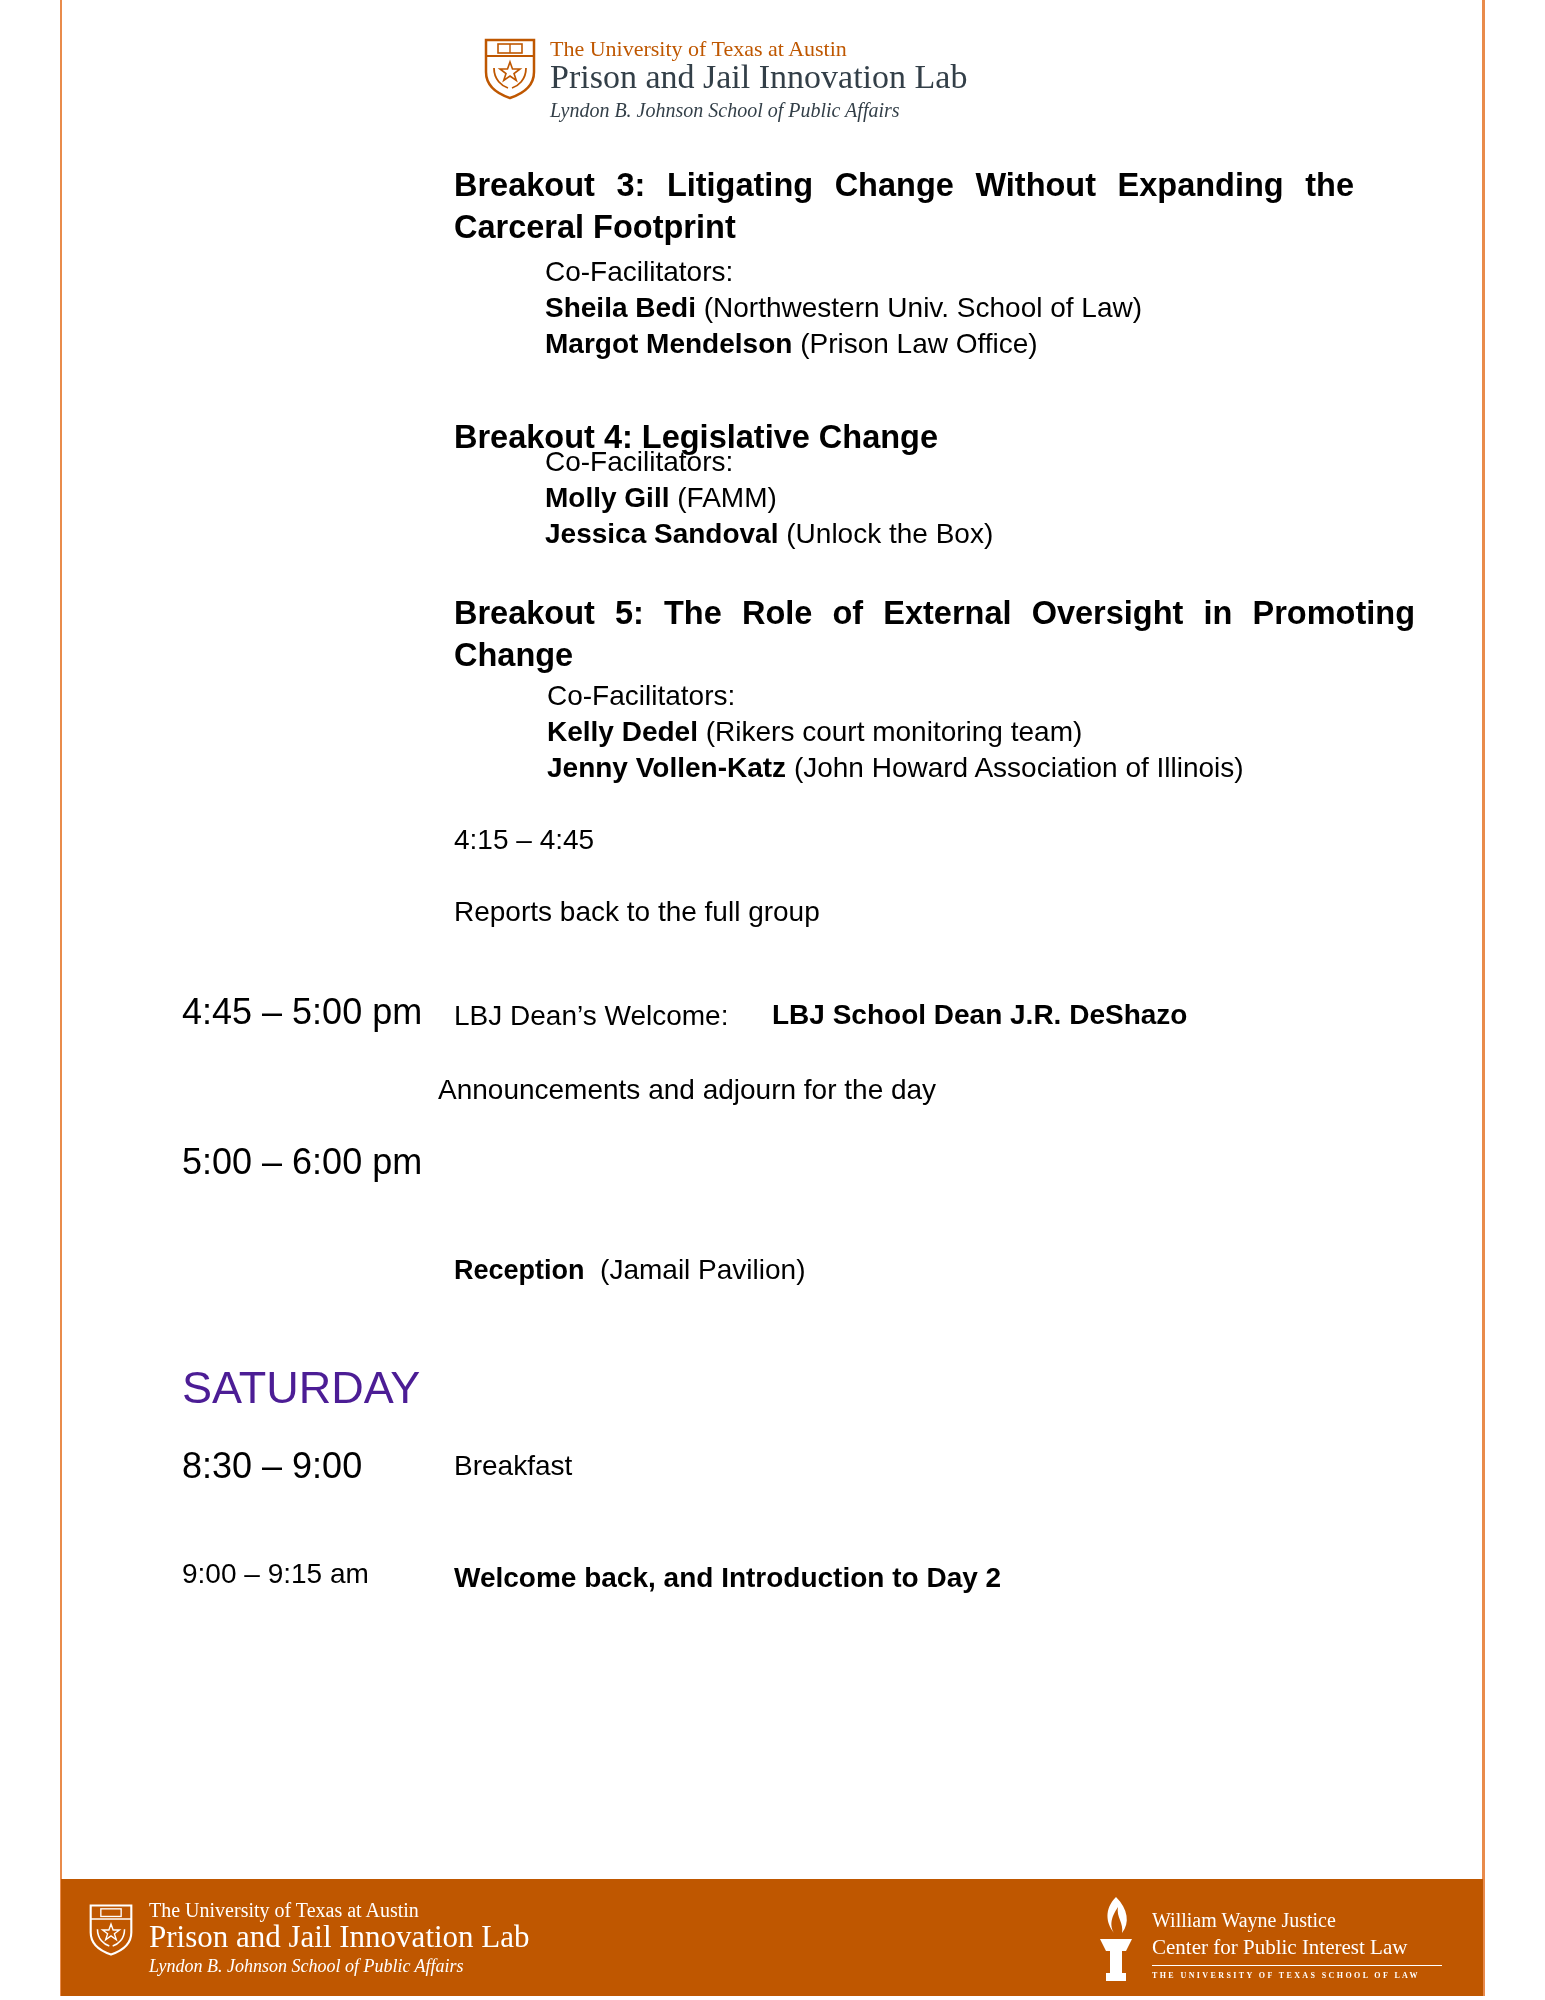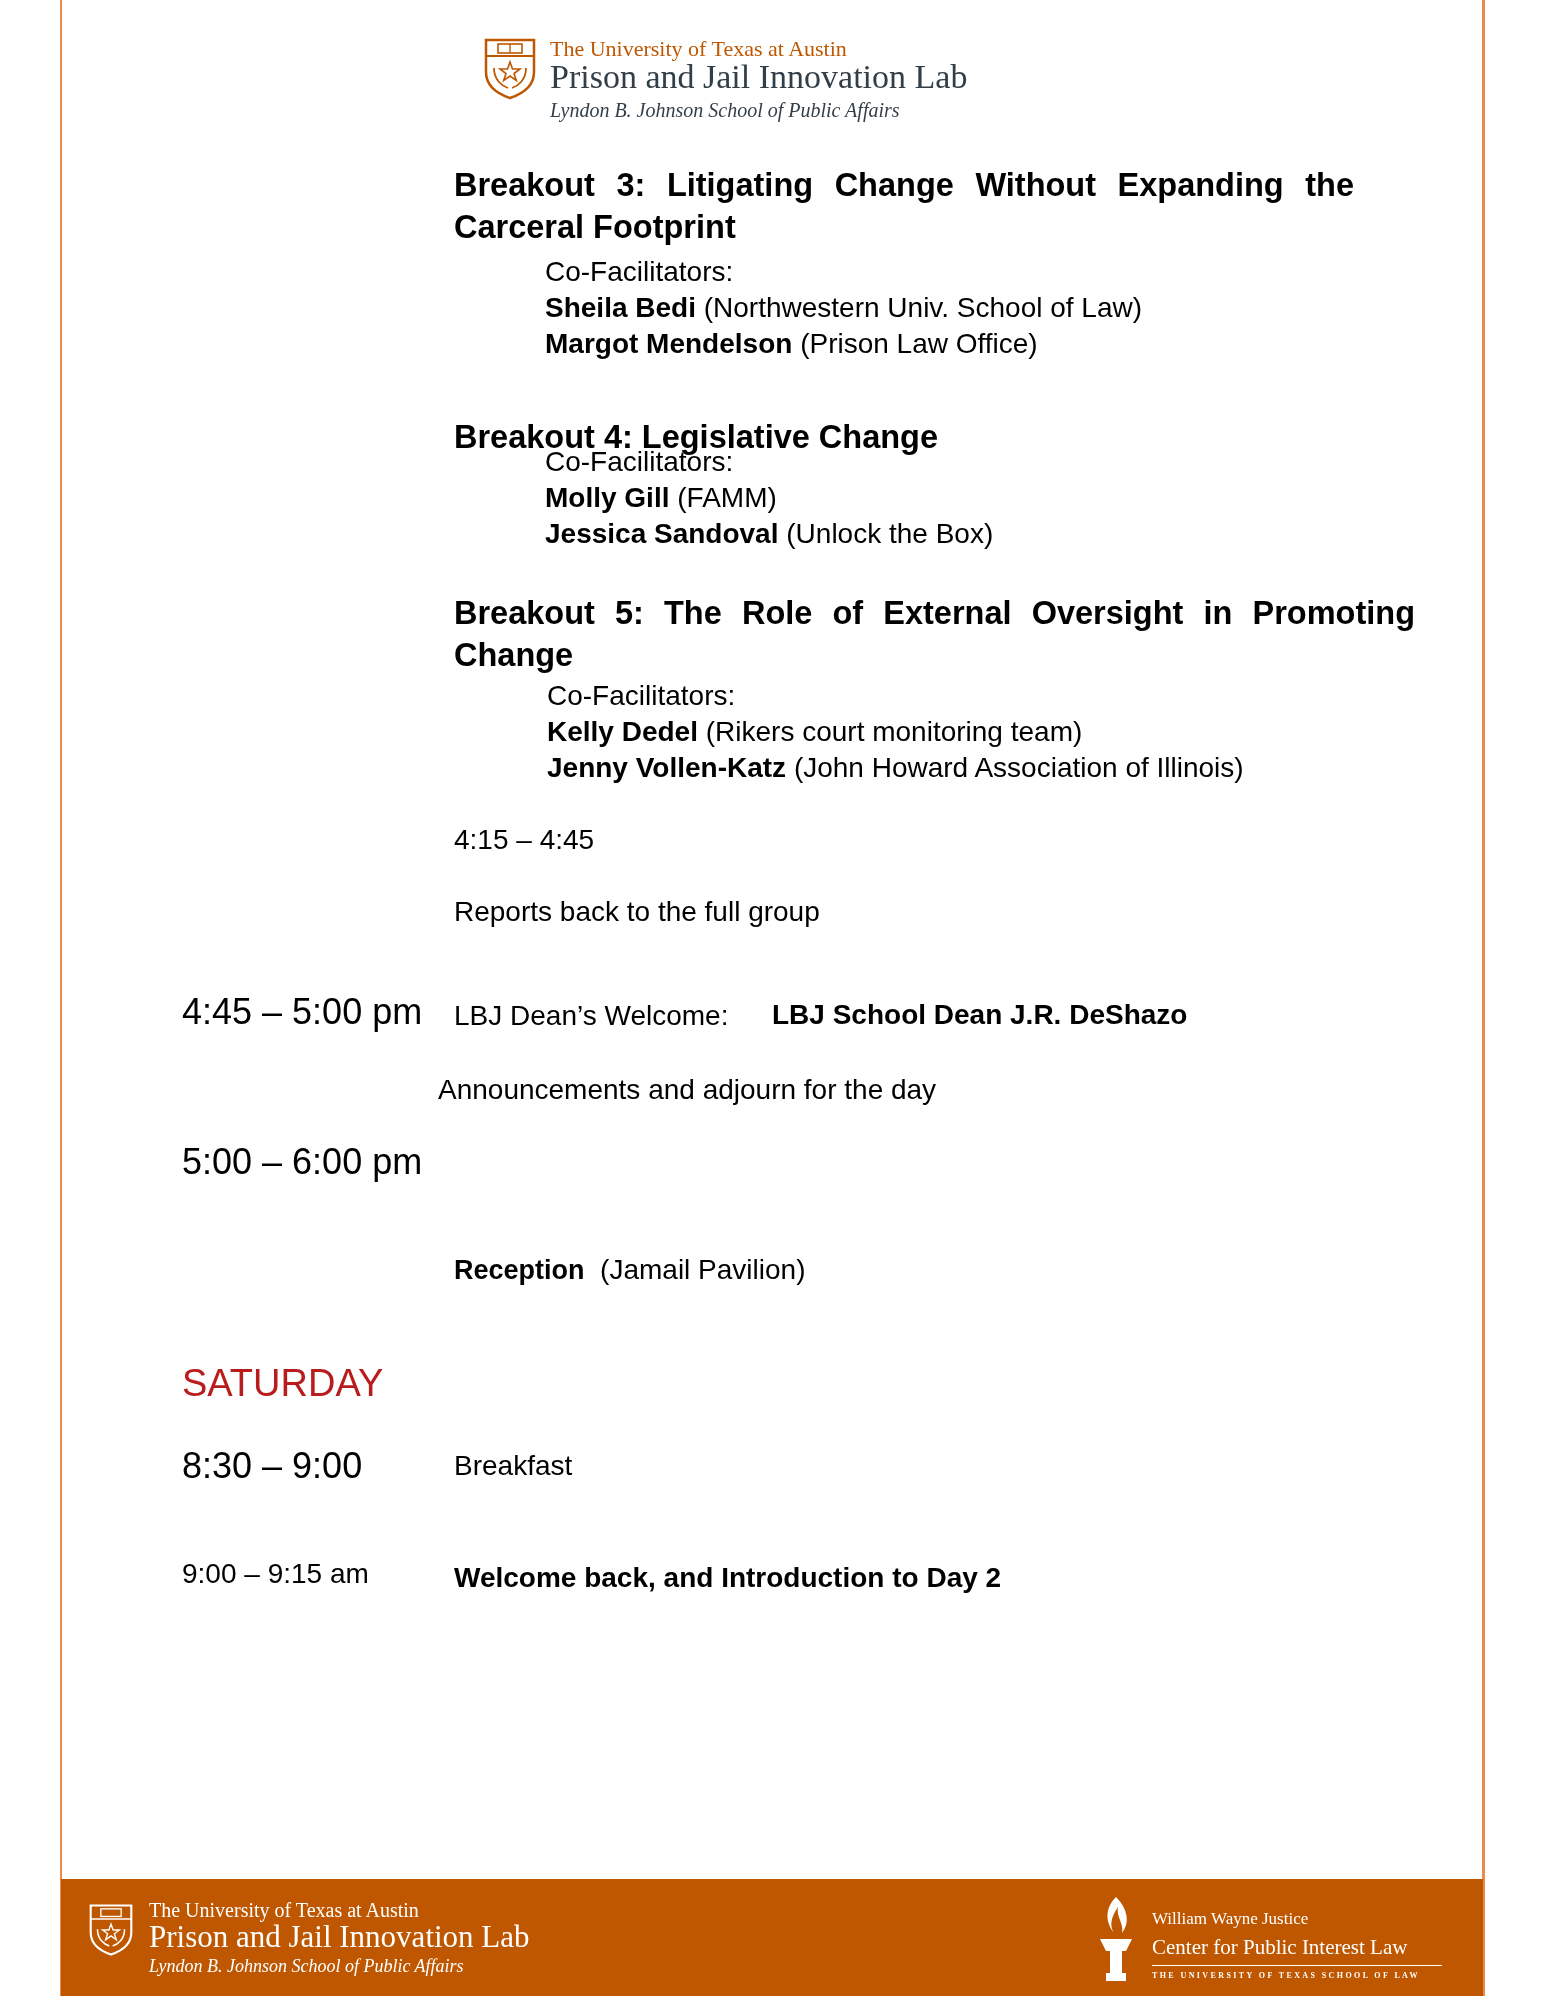--- a/index.html
+++ b/index.html
@@ -15,37 +15,37 @@
   .logo-line2 { position: absolute; left: 66px; top: 22px; font-family: "Liberation Serif", serif; font-size: 34px; color: #333F48; white-space: nowrap; }
   .logo-line3 { position: absolute; left: 66px; top: 63px; font-family: "Liberation Serif", serif; font-style: italic; font-size: 20px; color: #333F48; white-space: nowrap; }
 
   .abs { position: absolute; white-space: nowrap; }
   .h { font-weight: bold; font-size: 32.5px; line-height: 42px; }
   .b { font-size: 28px; line-height: 36px; }
   .bold { font-weight: bold; }
   .justify { white-space: normal; text-align: justify; text-align-last: left; width: 960px; }
 
   .time { left: 182px; font-size: 36px; }
-  .sat { position: absolute; left: 182px; top: 1362px; font-size: 38px; color: #b91c1c; }
+  .sat { position: absolute; left: 182px; top: 1362px; font-size: 45px; color: #4c1d95; }
 
   
   .footer { position: absolute; left: 61px; top: 1879px; width: 1422px; height: 117px; background: #BF5700; }
   .f-logo1 { position: absolute; left: 28px; top: 20px; width: 520px; height: 80px; }
   .f-shield { position: absolute; left: 0; top: 4px; width: 44px; height: 54px; }
   .f-l1 { position: absolute; left: 60px; top: 0; font-family: "Liberation Serif", serif; font-size: 20px; color: #fff; white-space: nowrap; }
   .f-l2 { position: absolute; left: 60px; top: 20px; font-family: "Liberation Serif", serif; font-size: 31px; color: #fff; white-space: nowrap; }
   .f-l3 { position: absolute; left: 60px; top: 57px; font-family: "Liberation Serif", serif; font-style: italic; font-size: 18px; color: #fff; white-space: nowrap; }
 
   .arnold { position: absolute; left: 663px; top: 30px; width: 220px; height: 70px; }
   .av-circle { position: absolute; left: 0; top: 7px; width: 52px; height: 52px; border-radius: 50%; background: #fff; }
   .av-text { position: absolute; left: 62px; top: 0; font-family: "Liberation Serif", serif; font-size: 30px; line-height: 30px; color: #fff; font-weight: bold; }
 
   .justice { position: absolute; left: 1035px; top: 14px; width: 380px; height: 95px; }
   .torch { position: absolute; left: 0; top: 0; width: 40px; height: 92px; }
-  .j-l1 { position: absolute; left: 56px; top: 16px; font-family: "Liberation Serif", serif; font-size: 17px; color: #fff; white-space: nowrap; }
+  .j-l1 { position: absolute; left: 56px; top: 16px; font-family: "Liberation Serif", serif; font-size: 20px; color: #fff; white-space: nowrap; }
   .j-l2 { position: absolute; left: 56px; top: 42px; font-family: "Liberation Serif", serif; font-size: 21px; color: #ffffff; white-space: nowrap; }
   .j-rule { position: absolute; left: 56px; top: 72px; width: 290px; height: 1px; background: #fff; }
   .j-l3 { position: absolute; left: 56px; top: 78px; font-family: "Liberation Serif", serif; font-size: 8px; letter-spacing: 2.4px; font-weight: bold; color: #fff; white-space: nowrap; }
 </style>
 </head>
 <body>
 
 <div class="page-border-left"></div>
 <div class="page-border-right"></div>
 

